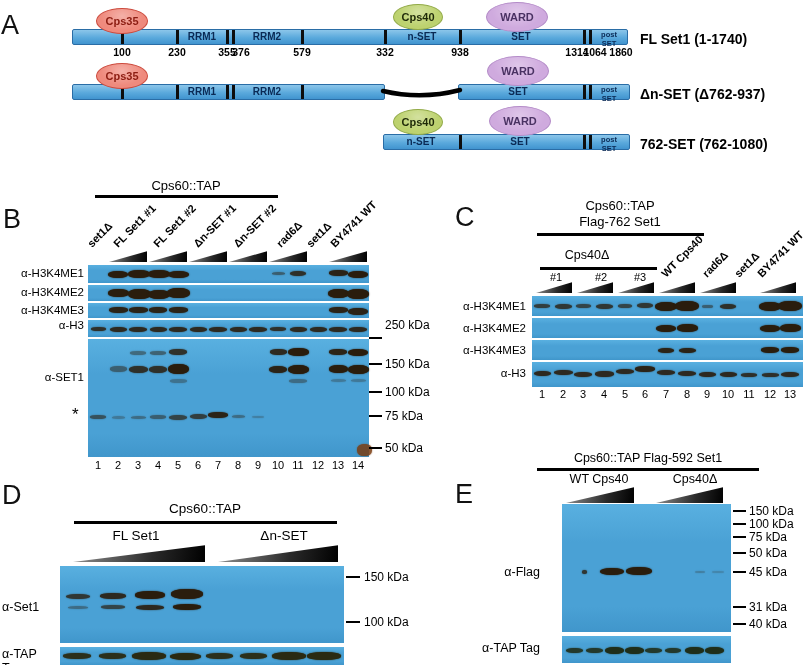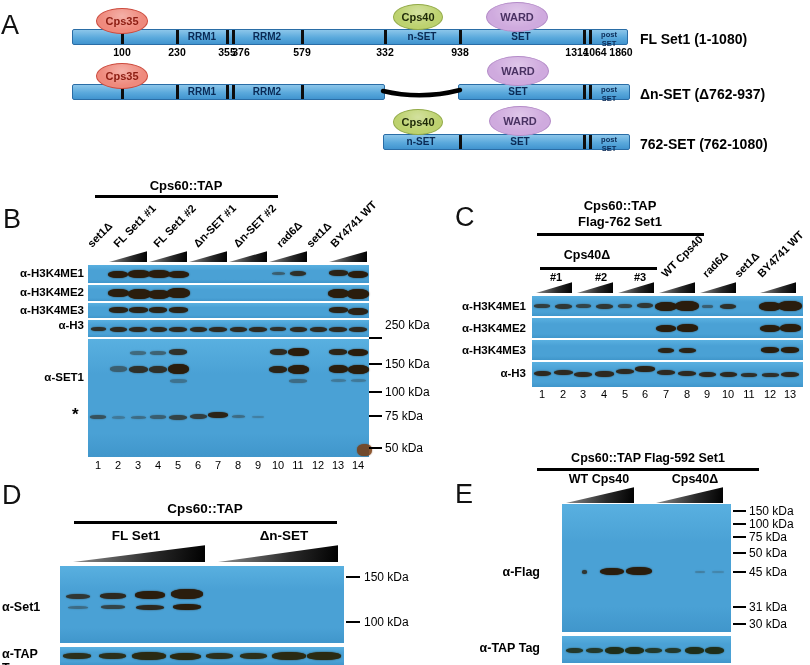--- a/index.html
+++ b/index.html
@@ -1,19 +1,19 @@
 <!DOCTYPE html>
 <html><head>
 <meta charset="utf-8">
 <style>
   html,body{margin:0;padding:0;background:#fff;}
   #fig{position:relative;width:810px;height:665px;background:#fff;overflow:hidden;
        font-family:"Liberation Sans",sans-serif;color:#000;}
   .letter{position:absolute;font-size:27px;font-weight:400;color:#111;}
-  .txt{position:absolute;font-weight:700;color:#000;white-space:pre-line;line-height:1.1;}
+  .txt{position:absolute;font-weight:400;color:#000;white-space:pre-line;line-height:1.1;}
   .cx{transform:translateX(-50%);}
   .rot{position:absolute;font-weight:700;white-space:nowrap;transform:rotate(-45deg);
        transform-origin:0 100%;line-height:14px;}
   .line{position:absolute;background:#000;}
   .strip{position:absolute;}
   .band{position:absolute;border-radius:45%;}
   .wedge{position:absolute;clip-path:polygon(0 100%,100% 2%,100% 100%);
          background:linear-gradient(100deg,#909090 0%,#2a2a2a 60%,#000 100%);}
   .bar{position:absolute;background:linear-gradient(#8cc6ea 0%,#5aa9dc 55%,#4194cf 100%);
        border:1.5px solid #2a6da6;border-radius:2px;box-sizing:border-box;}
@@ -56,21 +56,21 @@
     <div class="num" style="left: 241px; top: 46px;">376</div>
     <div class="num" style="left: 302px; top: 46px;">579</div>
     <div class="num" style="left: 385px; top: 46px;">332</div>
     <div class="num" style="left: 460px; top: 46px;">938</div>
     <div class="num" style="left: 577px; top: 46px;">1314</div>
     <div class="num" style="left: 595px; top: 46px;">1064</div>
     <div class="num" style="left: 621px; top: 46px;">1860</div>
     <div class="oval" style="left: 122px; top: 8px; width: 52px; height: 26px; background: radial-gradient(at 50% 30%, rgba(255, 255, 255, 0.333), transparent 60%), rgb(239, 138, 125); border: 1.5px solid rgb(204, 75, 62); color: rgb(140, 29, 18); font-size: 11px;">Cps35</div>
     <div class="oval" style="left: 418px; top: 4px; width: 50px; height: 26px; background: radial-gradient(at 50% 30%, rgba(255, 255, 255, 0.333), transparent 60%), rgb(189, 210, 111); border: 1.5px solid rgb(147, 171, 73); color: rgb(31, 42, 8); font-size: 11px;">Cps40</div>
     <div class="oval" style="left: 517px; top: 2px; width: 62px; height: 30px; background: radial-gradient(at 50% 30%, rgba(255, 255, 255, 0.333), transparent 60%), rgb(207, 170, 222); border: 1.5px solid rgb(180, 140, 200); color: rgb(74, 50, 99); font-size: 11px;">WARD</div>
-    <div class="rowname" style="left: 640px; top: 31px;">FL Set1 (1-1080)</div>
+    <div class="rowname" style="left: 640px; top: 31px;">FL Set1 (1-1740)</div>
     <div class="bar" style="left: 72px; top: 84px; width: 313px; height: 16px;"></div>
     <div class="bar" style="left: 458px; top: 84px; width: 172px; height: 16px;"></div>
     <svg class="zig" width="77" height="20" viewBox="0 0 77 20" style="left: 383px; top: 84px;">
       <path d="M0,7 Q 38.5,16 77,6" stroke="#000" stroke-width="4.5" fill="none" stroke-linecap="round"></path>
     </svg>
     <div class="tick" style="left: 120.5px; top: 85px; width: 3.2px; height: 14px;"></div>
     <div class="tick" style="left: 175.5px; top: 85px; width: 3.2px; height: 14px;"></div>
     <div class="tick" style="left: 225.5px; top: 85px; width: 3.2px; height: 14px;"></div>
     <div class="tick" style="left: 231.5px; top: 85px; width: 3.2px; height: 14px;"></div>
     <div class="tick" style="left: 300.5px; top: 85px; width: 3.2px; height: 14px;"></div>
@@ -344,14 +344,14 @@
     <div class="marker" style="left: 749px; top: 517px;">100 kDa</div>
     <div class="line" style="left: 733px; top: 536px; width: 13px; height: 2px;"></div>
     <div class="marker" style="left: 749px; top: 530px;">75 kDa</div>
     <div class="line" style="left: 733px; top: 552px; width: 13px; height: 2px;"></div>
     <div class="marker" style="left: 749px; top: 546px;">50 kDa</div>
     <div class="line" style="left: 733px; top: 571px; width: 13px; height: 2px;"></div>
     <div class="marker" style="left: 749px; top: 565px;">45 kDa</div>
     <div class="line" style="left: 733px; top: 606px; width: 13px; height: 2px;"></div>
     <div class="marker" style="left: 749px; top: 600px;">31 kDa</div>
     <div class="line" style="left: 733px; top: 623px; width: 13px; height: 2px;"></div>
-    <div class="marker" style="left: 749px; top: 617px;">30 kDa</div>
+    <div class="marker" style="left: 749px; top: 617px;">40 kDa</div>
   </div>
 
 </body></html>

